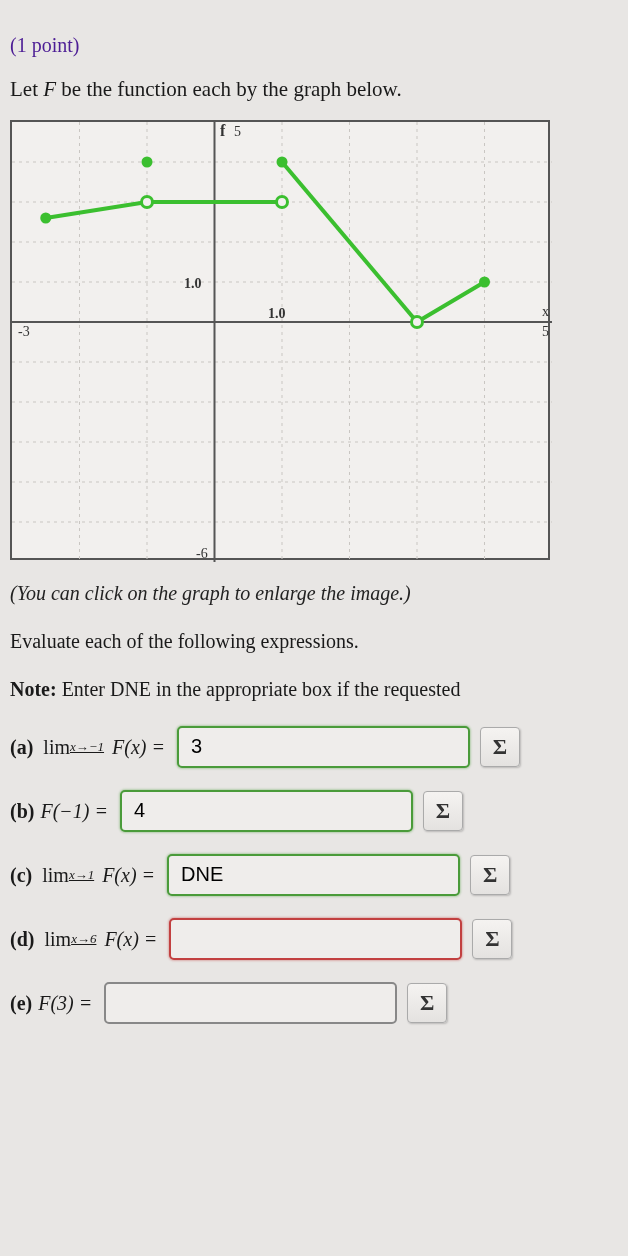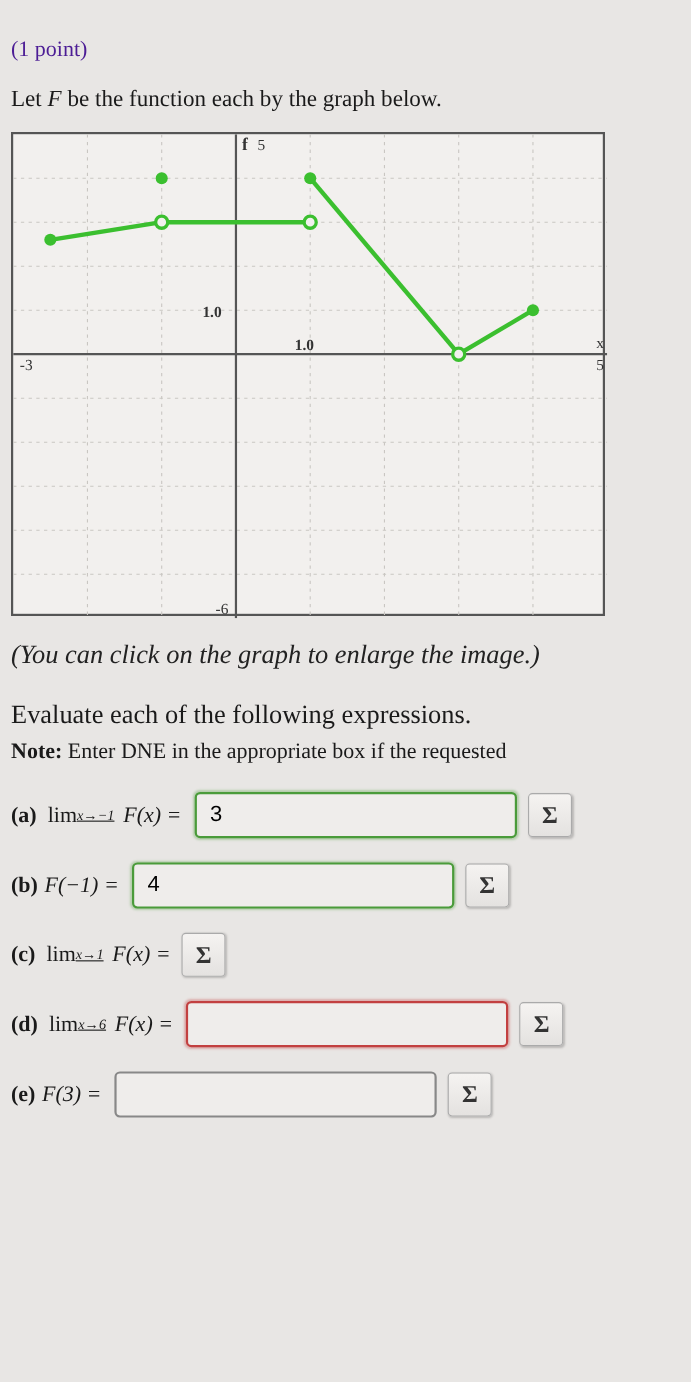--- a/index.html
+++ b/index.html
@@ -36,26 +36,27 @@
     .graph-container {
       width: 540px;
       height: 440px;
       border: 2px solid #555;
       background: #f2f0ee;
       position: relative;
       margin-bottom: 18px;
     }
     .caption {
       font-style: italic;
-      font-size: 24px;
+      font-size: 20px;
       color: #222;
       margin-bottom: 18px;
     }
     .instr {
-      font-size: 24px;
+      font-size: 20px;
+      margin-bottom: 18px;
     }
     .note {
       font-size: 20px;
       margin-bottom: 22px;
     }
     .note-label {
       font-weight: bold;
     }
     .question-row {
       display: flex;
@@ -228,20 +229,21 @@
 
 <div class="question-row">
   <span class="q-label">
     <span class="q-tag">(c)</span>
     <span class="lim-wrap">
       <span class="lim-top">lim</span>
       <span class="lim-sub">x→1</span>
     </span>
     <span class="math-var" style="margin-left:4px;">F(x) =</span>
   </span>
+  <input class="answer-box correct" value="DNE" style="">
   <div class="sigma-btn">Σ</div>
 </div>
 
 <div class="question-row">
   <span class="q-label">
     <span class="q-tag">(d)</span>
     <span class="lim-wrap">
       <span class="lim-top">lim</span>
       <span class="lim-sub">x→6</span>
     </span>

